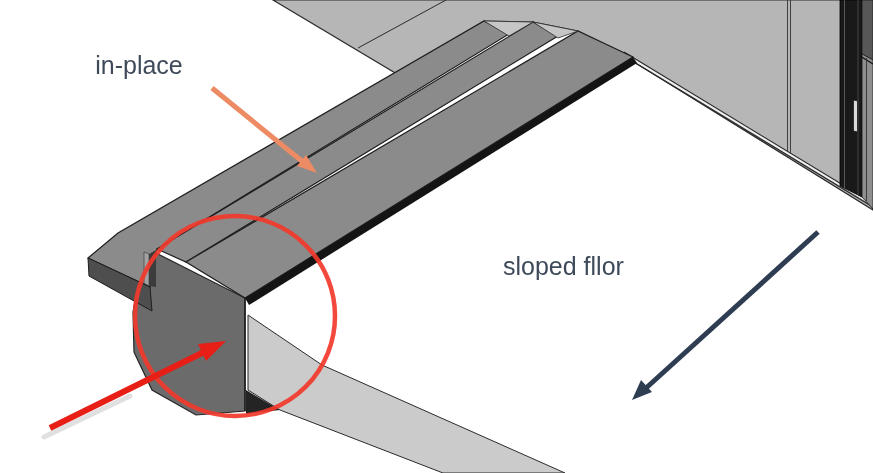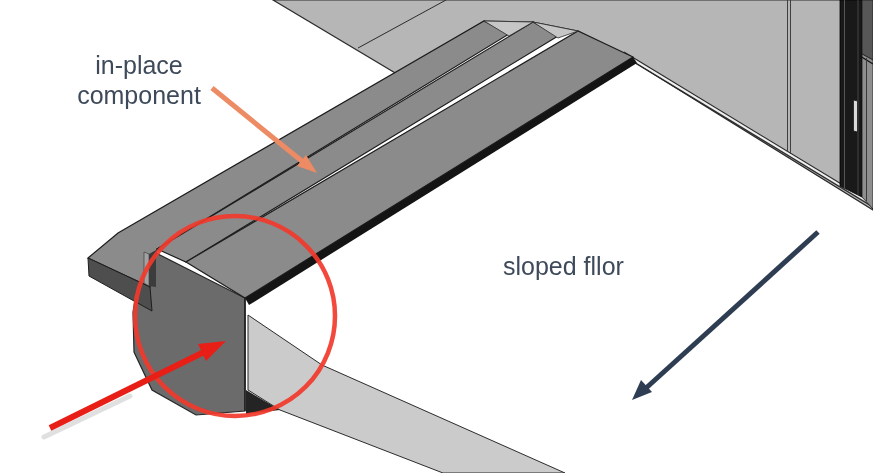--- a/index.html
+++ b/index.html
@@ -86,18 +86,17 @@
     </g>
 
     <g>
       <line x1="818" y1="232" x2="645" y2="389" stroke-width="5" stroke="#2e3d52"></line>
       <polygon points="632,400 641,380 652,392" fill="#2e3d52"></polygon>
     </g>
   </svg>
 
   <div class="callout" id="in-place-label">
     <div>in-place</div>
-    <div>component</div>
   </div>
 
   <div class="callout" id="sloped-label">sloped fllor</div>
 
 </div>
 
 </body></html>

